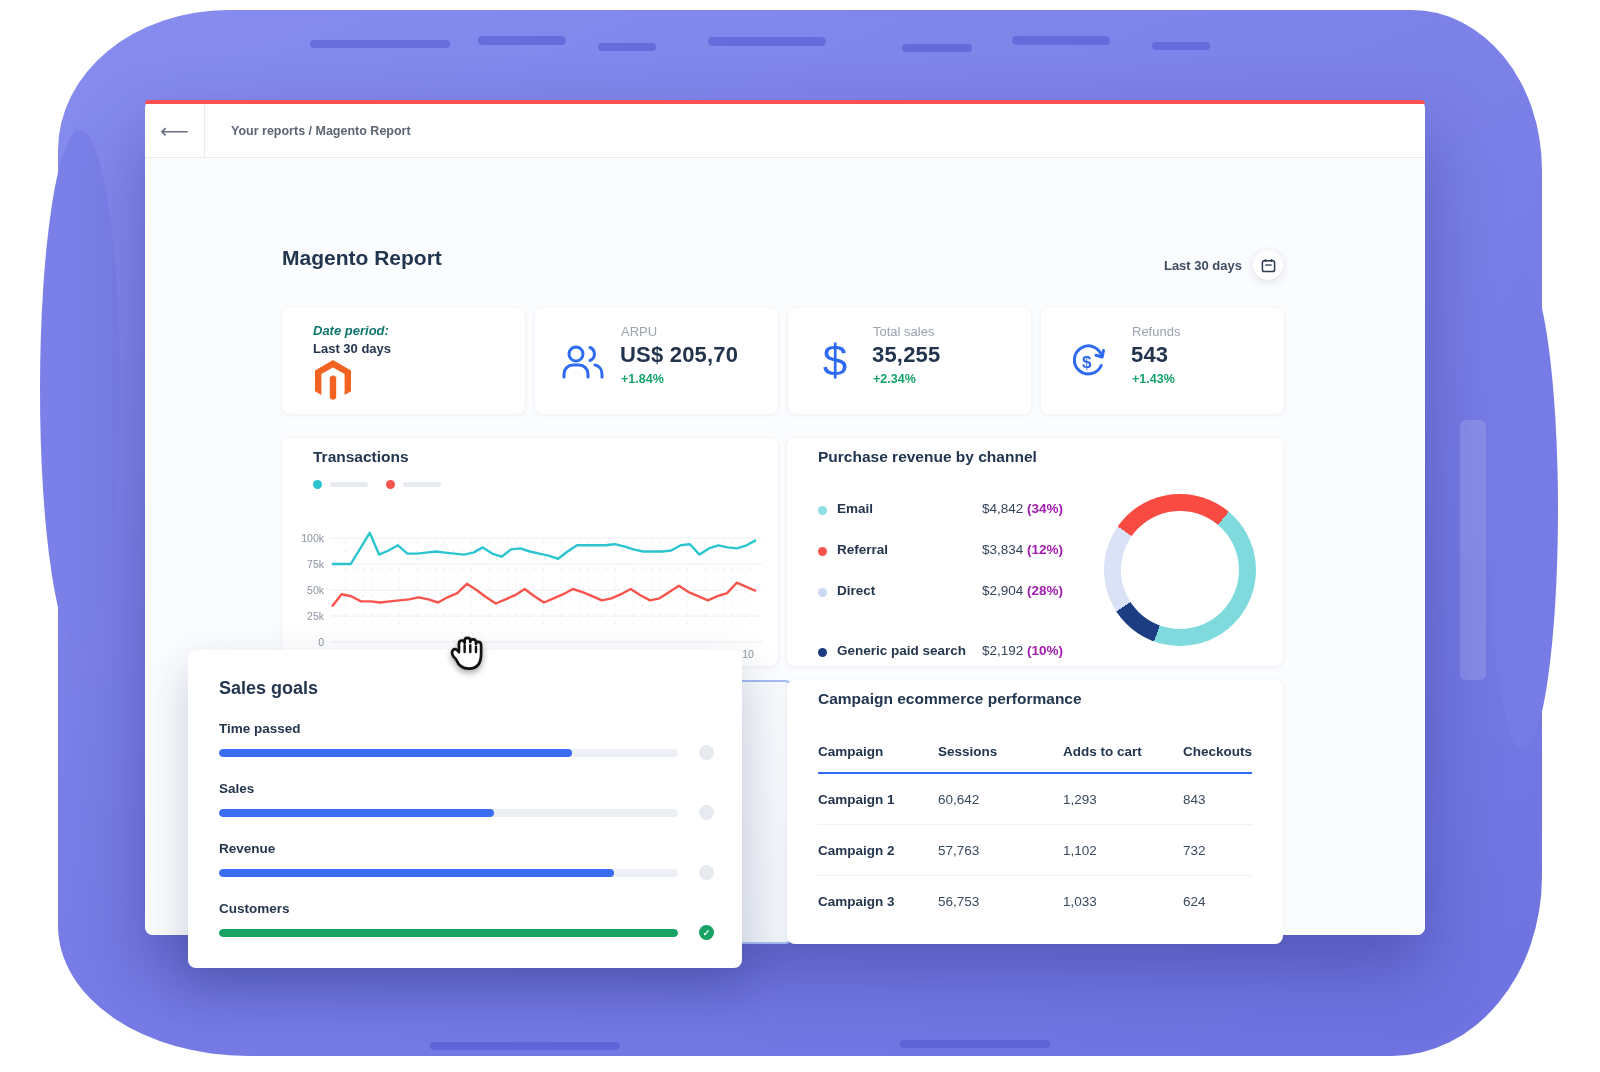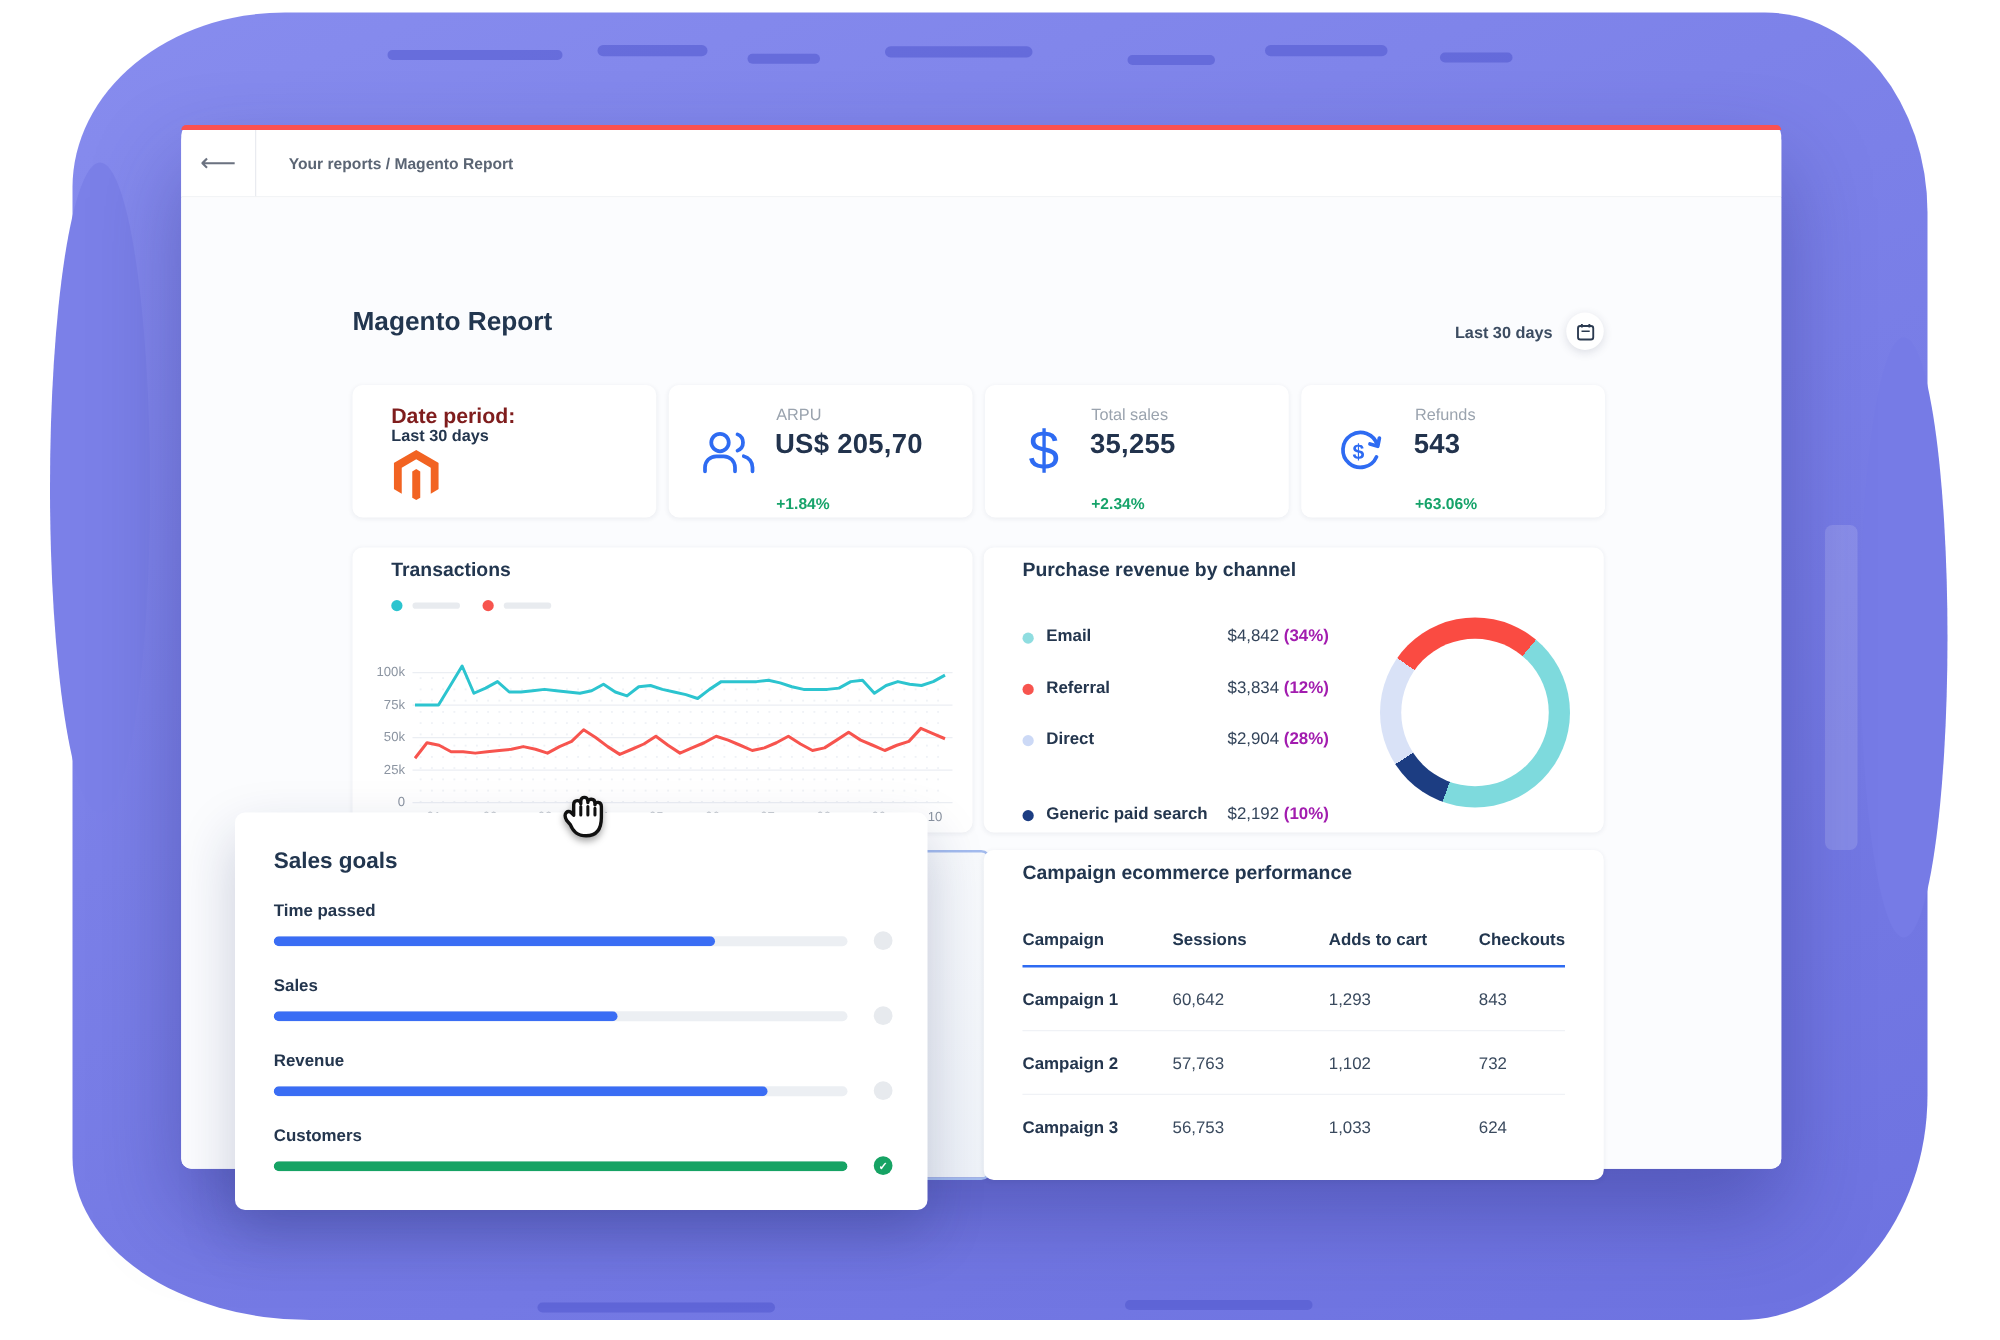--- a/index.html
+++ b/index.html
@@ -47,26 +47,26 @@
 
   .page-title { position:absolute; left:137px; top:88px; font-size:21px; font-weight:bold; color:#22364f; }
   .date-picker { position:absolute; right:142px; top:92px; display:flex; align-items:center; gap:11px; cursor:pointer; }
   .date-picker .label { font-size:13px; font-weight:bold; color:#3c4c61; }
   .cal-circle { width:30px; height:30px; border-radius:50%; background:#fff; box-shadow:0 2px 8px rgba(40,50,80,.15);
     display:flex; align-items:center; justify-content:center; }
 
   
   .card { position:absolute; top:150px; height:106px; width:243px; background:#fff; border-radius:8px;
     box-shadow:0 1px 4px rgba(30,40,70,.07); }
-  .card .dp-title { position:absolute; left:31px; top:15px; font-size:17px; font-weight:bold; color:#7f1d1d; }
+  .card .dp-title { position:absolute; left:31px; top:15px; font-size:13px; font-weight:bold; color:#0f766e;font-style:italic; }
   .card .dp-sub { position:absolute; left:31px; top:33px; font-size:13px; font-weight:bold; color:#24364e; }
   .card .icon-wrap { position:absolute; left:24px; top:50%; transform:translateY(-50%); width:46px; display:flex; justify-content:center; }
   .card .stat-label { position:absolute; font-size:13px; color:#9aa3ae; top:16px; }
   .card .stat-value { position:absolute; font-size:22px; font-weight:bold; color:#22334d; top:34px; letter-spacing:.2px; }
-  .card .stat-delta { position:absolute; font-size:12.5px; font-weight:bold; top:64px;margin-top:24px; }
+  .card .stat-delta { position:absolute; font-size:12.5px; font-weight:bold; top:64px; }
   .green { color:#16a36a; }
 
   
   .panel { position:absolute; background:#fff; border-radius:8px; box-shadow:0 1px 4px rgba(30,40,70,.07); }
   .panel-title { position:absolute; left:31px; top:10px; font-size:15.5px; font-weight:bold; color:#22364f; }
 
   
   .legend { position:absolute; left:31px; top:42px; display:flex; align-items:center; gap:18px; }
   .legend .dot { width:9px; height:9px; border-radius:50%; }
   .legend .pill { width:38px; height:5px; border-radius:3px; background:#e8ebef; margin-left:8px; }
@@ -192,21 +192,21 @@
       <div class="card" style="left:896px;">
         <div class="icon-wrap">
           <svg width="40" height="40" viewBox="0 0 40 40">
             <path d="M33.2 24.5 A14 14 0 1 1 33.8 15" fill="none" stroke="#2e6bf2" stroke-width="3" stroke-linecap="round"></path>
             <path d="M35.5 9.5 L34.2 16 L28 14.2" fill="none" stroke="#2e6bf2" stroke-width="3" stroke-linecap="round" stroke-linejoin="round"></path>
             <text x="14" y="26.5" font-size="17" font-weight="bold" fill="#2e6bf2" font-family="Liberation Sans, sans-serif">$</text>
           </svg>
         </div>
         <div class="stat-label" style="left:91px;">Refunds</div>
         <div class="stat-value" style="left:90px;">543</div>
-        <div class="stat-delta green" style="left:91px;">+63.06%</div>
+        <div class="stat-delta green" style="left:91px;">+1.43%</div>
       </div>
 
       <div class="panel" style="left:137px;top:280px;width:496px;height:228px;">
         <div class="panel-title">Transactions</div>
         <div class="legend">
           <span class="item">
               <span class="dot" style="background:#2cc4cf;"></span>
               <span class="pill"></span>
             </span>
           <span class="item">

